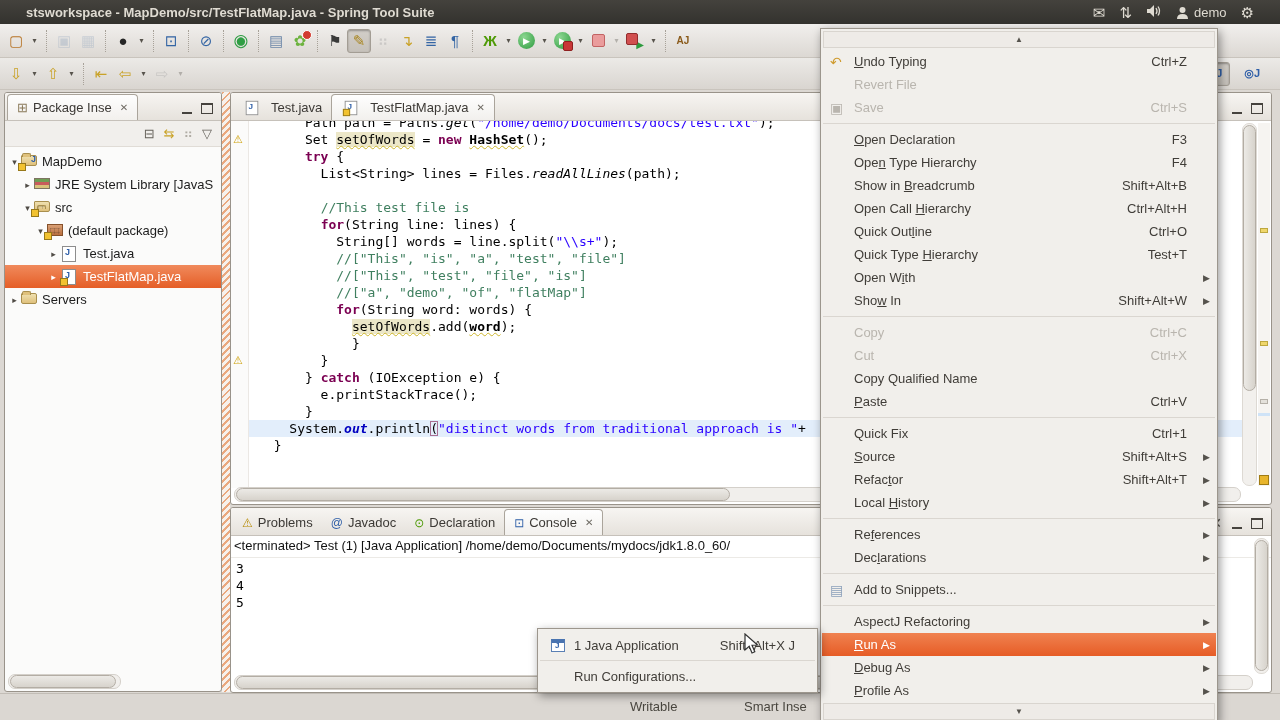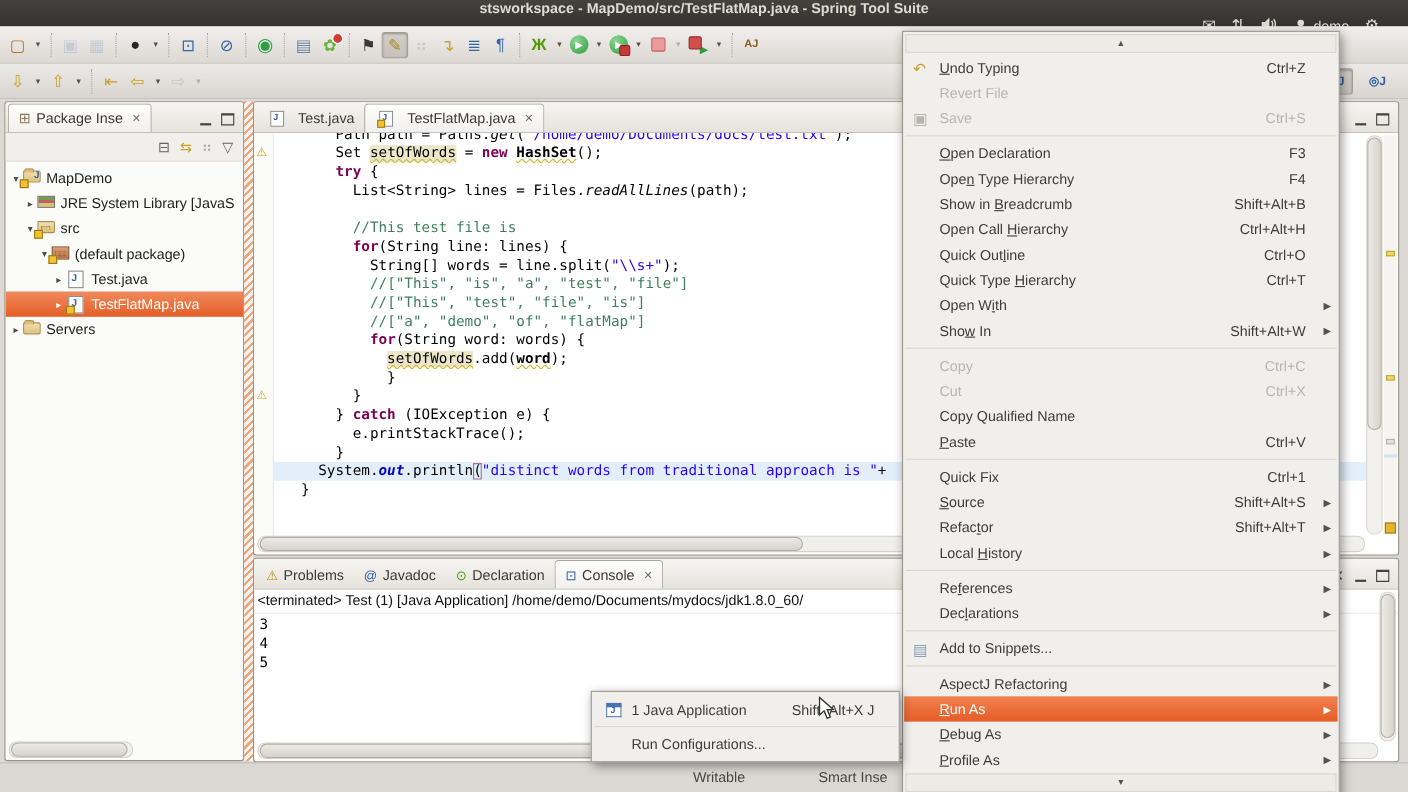--- a/index.html
+++ b/index.html
@@ -1,18 +1,18 @@
 <!DOCTYPE html>
 <html><head>
 <meta charset="utf-8">
 <style>
   html,body{margin:0;padding:0;background:#555;}
   #app{position:relative;width:1280px;height:720px;background:#dcd8d3;font-family:"Liberation Sans",sans-serif;overflow:hidden;-webkit-font-smoothing:antialiased;}
   
-  .titlebar{position:absolute;left:0;top:0;right:0;height:24px;background:linear-gradient(#44423d,#33322e);color:#dfdbd2;display:flex;align-items:center;padding:0 26px;font-size:13px;font-weight:bold;box-sizing:border-box;flex-direction:column;}
+  .titlebar{position:absolute;left:0;top:0;right:0;height:24px;background:linear-gradient(#44423d,#33322e);color:#dfdbd2;display:flex;align-items:center;padding:0 26px;font-size:13px;font-weight:bold;box-sizing:border-box;}
   .tb-right{margin-left:auto;display:flex;gap:14px;align-items:center;font-weight:normal;font-size:13px;}
   .tb-right .g{font-size:15px;line-height:15px;}
   .userbox{display:flex;align-items:center;gap:5px;}
   
   .toolbar1{position:absolute;top:24px;left:0;right:0;height:34px;background:linear-gradient(#f1efed,#dcd8d3);border-bottom:1px solid #c9c4bd;display:flex;align-items:center;padding:0 4px;box-sizing:border-box;}
   .toolbar2{position:absolute;top:58px;left:0;right:0;height:32px;background:linear-gradient(#eceae7,#d9d5d0);border-bottom:1px solid #c9c4bd;display:flex;align-items:center;padding:0 4px;box-sizing:border-box;}
   .tbicon{width:24px;height:24px;display:flex;align-items:center;justify-content:center;font-size:15px;border-radius:3px;box-sizing:border-box;position:relative;}
   .tbicon.dis{opacity:.35;}
   .tbicon.act{background:linear-gradient(#d2cec8,#c6c1ba);box-shadow:inset 0 1px 2px rgba(0,0,0,.3);border:1px solid #a39d94;}
   .tbdd{width:13px;height:24px;display:flex;align-items:center;justify-content:center;font-size:8px;color:#57534c;}
@@ -426,21 +426,21 @@
       </div>
       <div class="mitem">
         <span class="mi-icon"></span>
         <span>Quick Out<u>l</u>ine</span>
         <span class="mi-short">Ctrl+O</span>
         <span class="mi-arrow"></span>
       </div>
       <div class="mitem">
         <span class="mi-icon"></span>
         <span>Quick Type <u>H</u>ierarchy</span>
-        <span class="mi-short">Ctrl+T</span>
+        <span class="mi-short">Test+T</span>
         <span class="mi-arrow"></span>
       </div>
       <div class="mitem">
         <span class="mi-icon"></span>
         <span>Open W<u>i</u>th</span>
         <span class="mi-short"></span>
         <span class="mi-arrow">▶</span>
       </div>
       <div class="mitem">
         <span class="mi-icon"></span>

